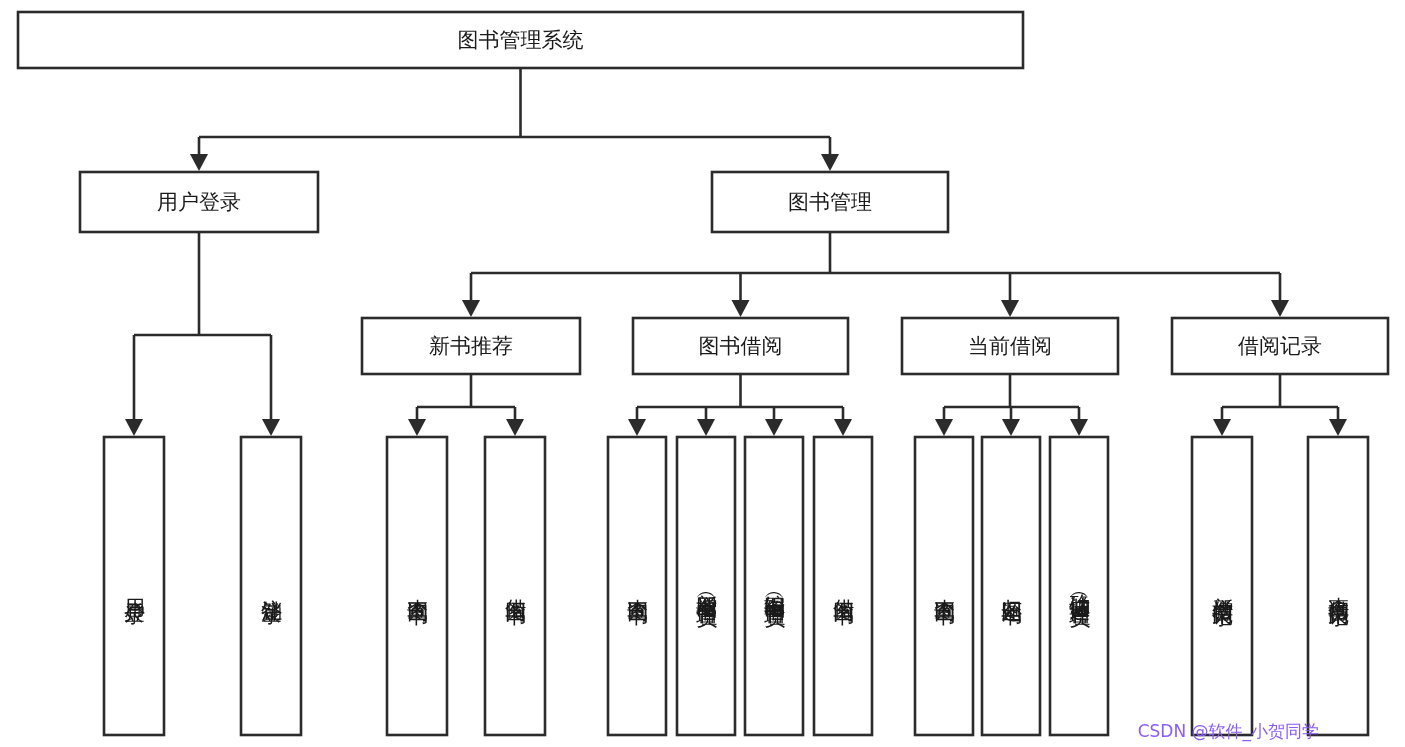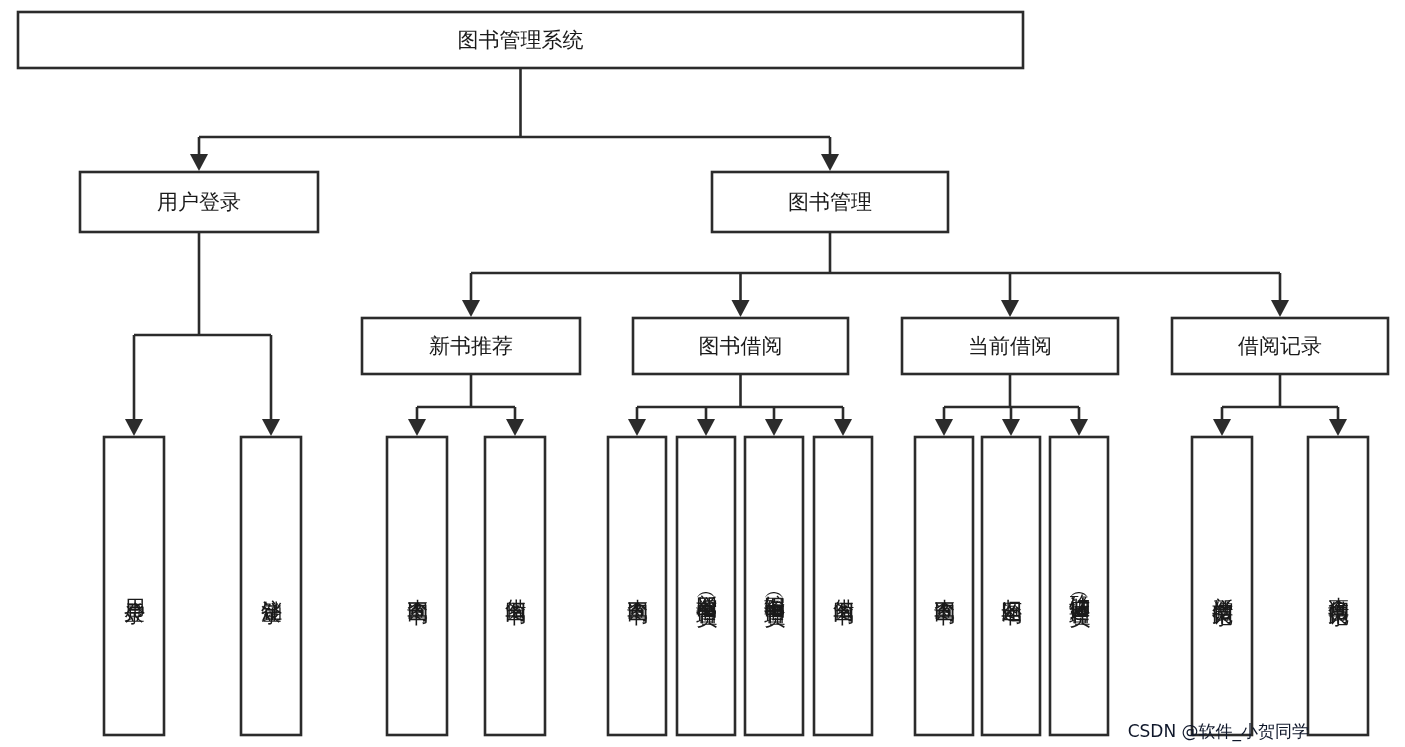--- a/index.html
+++ b/index.html
@@ -58,25 +58,25 @@
     color: #1a1a1a;
     letter-spacing: 2px;
     display: flex;
     align-items: center;
     justify-content: center;
     white-space: nowrap;
     pointer-events: none;
   }
   .watermark {
     position: absolute;
-    right: 26px;
+    right: 16px;
     bottom: 4px;
     font-family: "DejaVu Sans", "Liberation Sans", sans-serif;
     font-size: 17px;
-    color: #0f172a;
+    color: #8b5cf6;
     white-space: nowrap;
     user-select: none;
   }
 </style>
 </head>
 <body>
 
 <div id="diagram-root">
 
   <svg class="canvas" id="svg-canvas" viewBox="0 0 1405 747">

